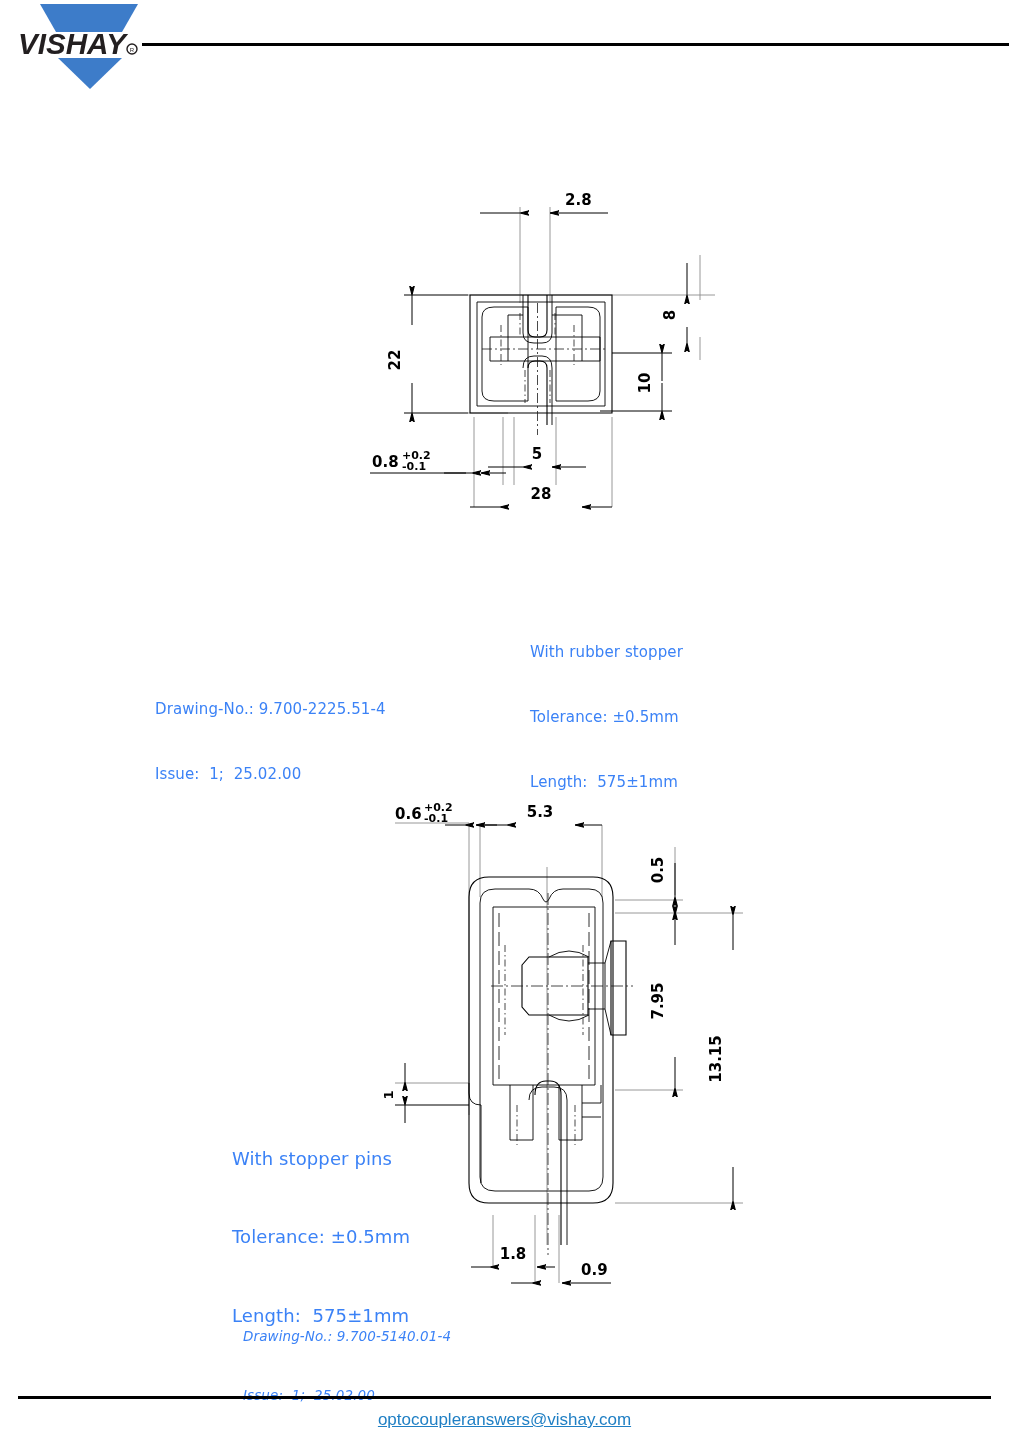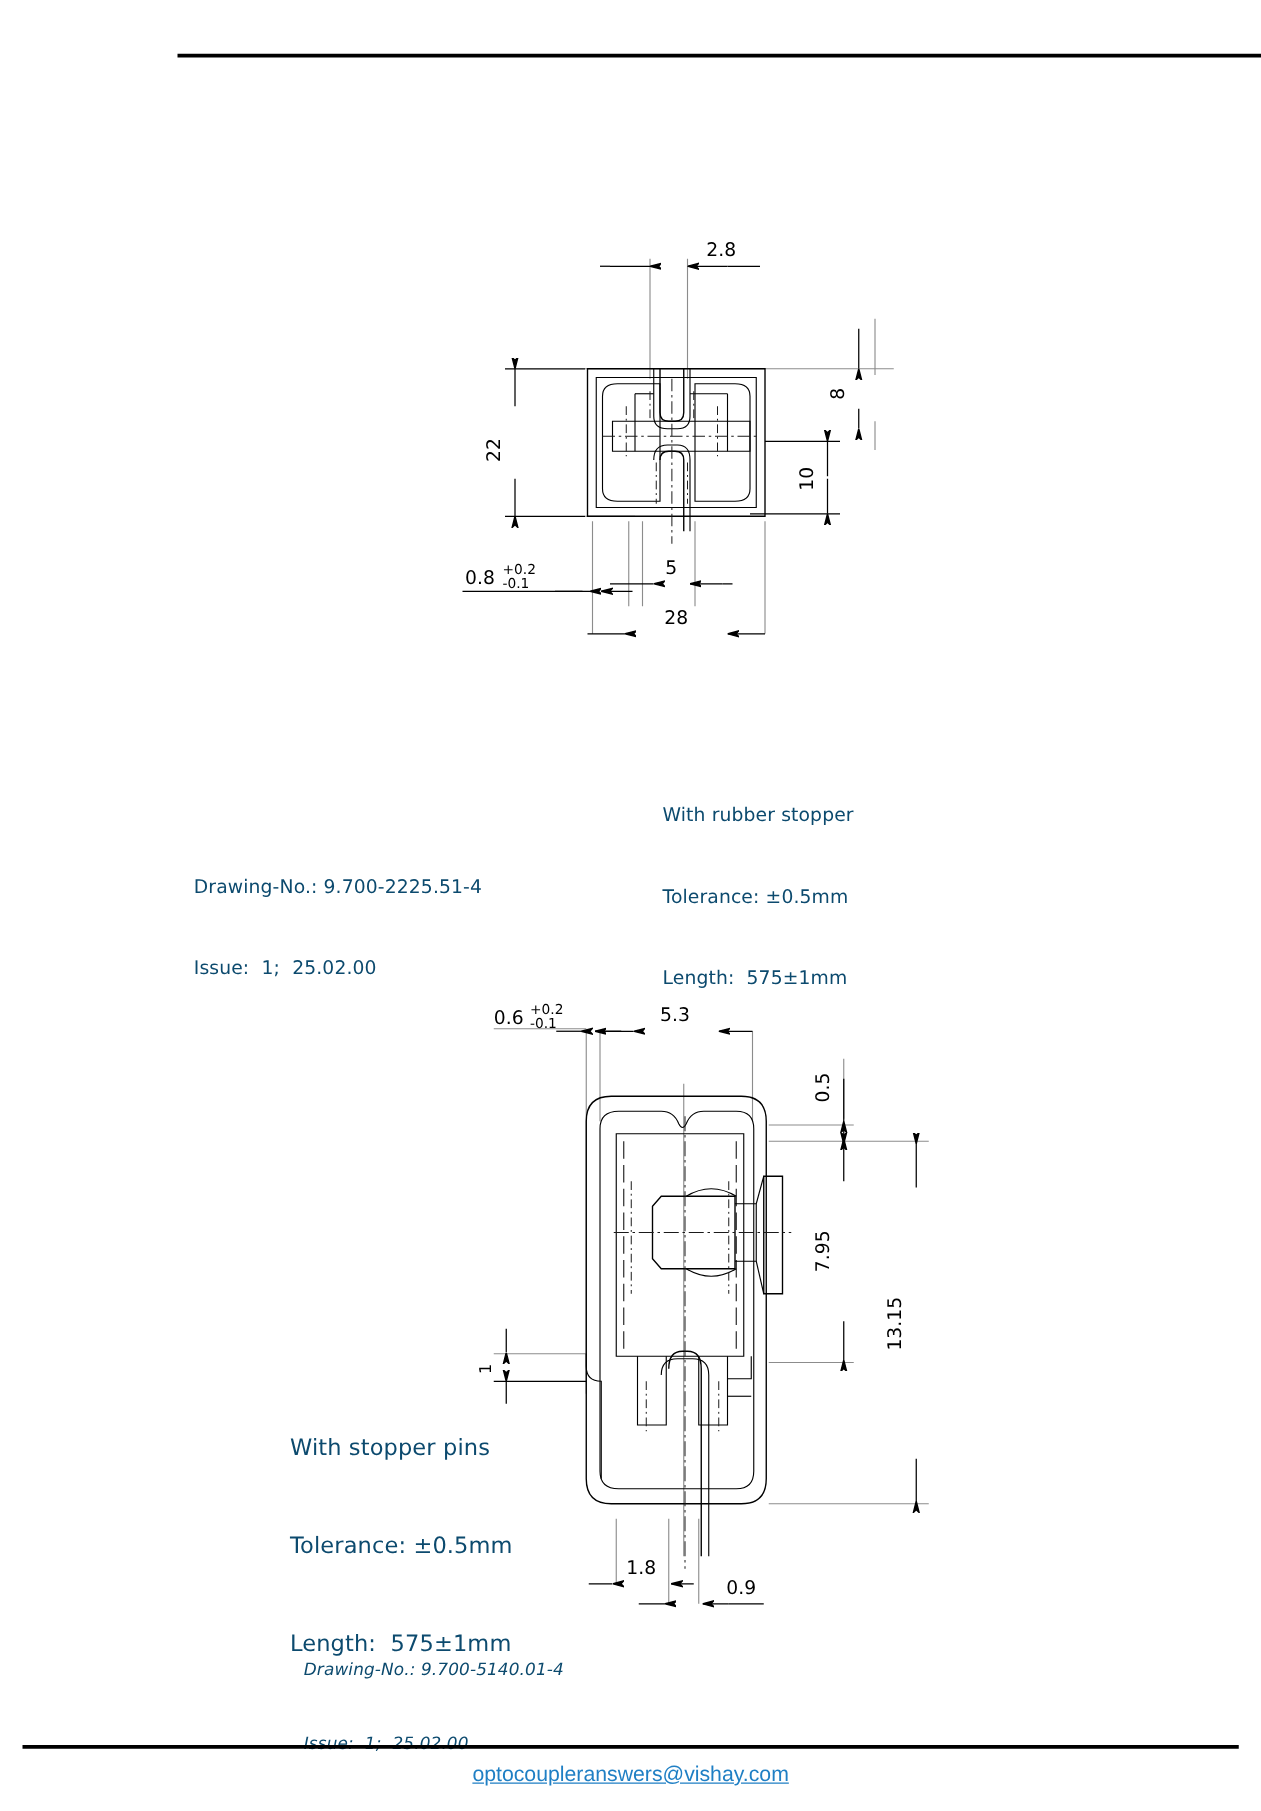--- a/index.html
+++ b/index.html
@@ -28,33 +28,33 @@
     width: 122px; height: 88px;
   }
   #header-rule {
     position: absolute;
     left: 142px; top: 43px;
     width: 867px; height: 3px;
     background: #000;
   }
 
   
-  .figure { position: absolute; }
+  .figure { position: absolute; font-weight: bold; }
   #figure-1 { left: 360px; top: 185px; width: 370px; height: 340px; }
   #figure-2 { left: 383px; top: 785px; width: 380px; height: 530px; }
 
   .drawing-svg { display: block; }
 
   
   .note-block {
     position: absolute;
     font-family: "DejaVu Sans", sans-serif;
     font-size: 15px;
     line-height: 1.45;
-    color: #0c4a6e;
+    color: #3b82f6;
     white-space: pre;
     letter-spacing: 0.1px;
   }
   #note-rubber-stopper { left: 530px; top: 598px; }
   #drawing-no-1       { left: 155px; top: 655px; }
   #note-stopper-pins  { left: 232px; top: 1094px; font-size: 18px; }
   #drawing-no-2       { left: 243px; top: 1288px; font-size: 13.5px; font-style: italic; }
 
   .note-line { display: block; }
 
@@ -80,20 +80,32 @@
     color: #1f7fc4;
     text-decoration: underline;
     cursor: pointer;
   }
 </style>
 </head>
 <body>
 
 <div id="page-header">
 
+  <div id="vishay-logo">
+    <svg width="122" height="88" viewBox="0 0 122 88" xmlns="http://www.w3.org/2000/svg">
+
+      <polygon points="22,2 120,2 104,30 38,30" fill="#3d7cc9"></polygon>
+
+      <polygon points="40,56 104,56 72,87" fill="#3d7cc9"></polygon>
+
+      <text x="0" y="52" font-family="Liberation Sans, sans-serif" font-size="30" font-weight="bold" font-style="italic" fill="#231f20" textLength="108" lengthAdjust="spacingAndGlyphs">VISHAY</text>
+      <circle cx="114" cy="47" r="5" fill="none" stroke="#231f20" stroke-width="1.4"></circle>
+      <text x="114" y="50" font-family="Liberation Sans, sans-serif" font-size="6" text-anchor="middle" fill="#231f20">R</text>
+    </svg>
+  </div>
 
   <div id="header-rule"></div>
 </div>
 
 <div class="figure" id="figure-1">
   <svg class="drawing-svg" width="370" height="340" viewBox="0 0 370 340" xmlns="http://www.w3.org/2000/svg" stroke="#000" fill="none" stroke-width="1.1" font-family="DejaVu Sans, sans-serif" font-size="15">
 
     <g stroke="#8c8c8c" stroke-width="0.9">
       <line x1="160" y1="22" x2="160" y2="118"></line>
       <line x1="190" y1="22" x2="190" y2="118"></line>

